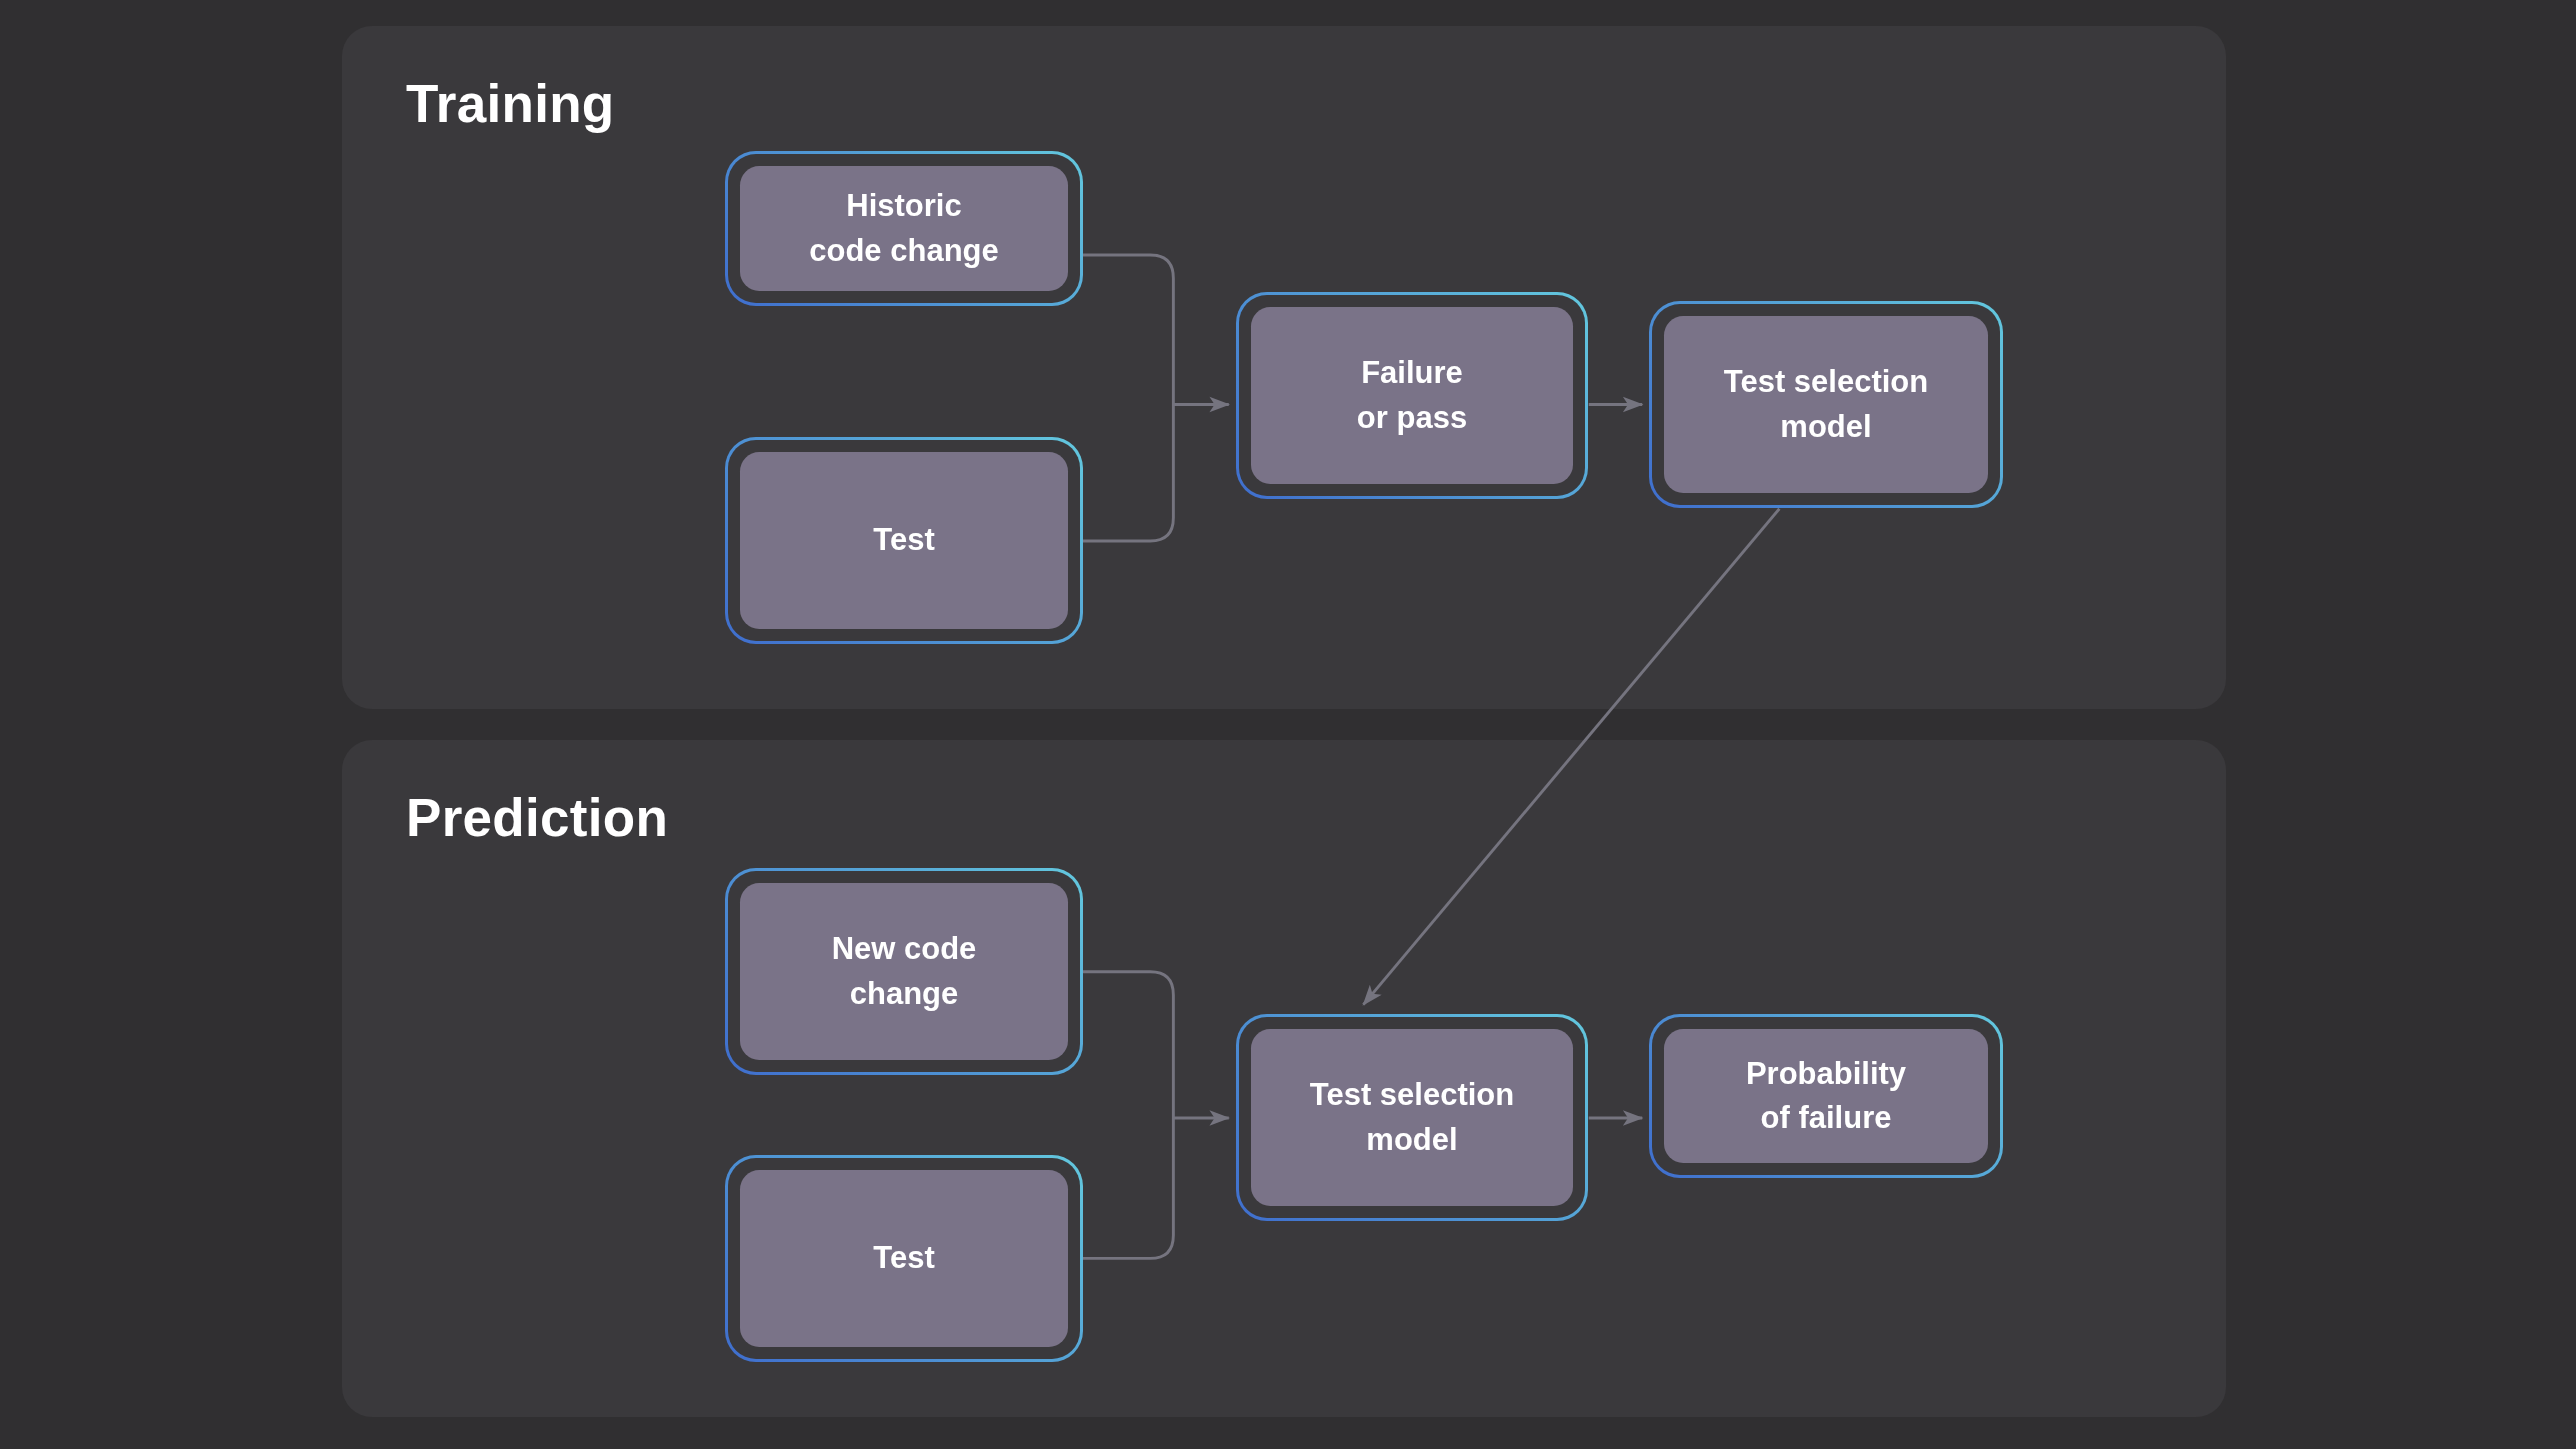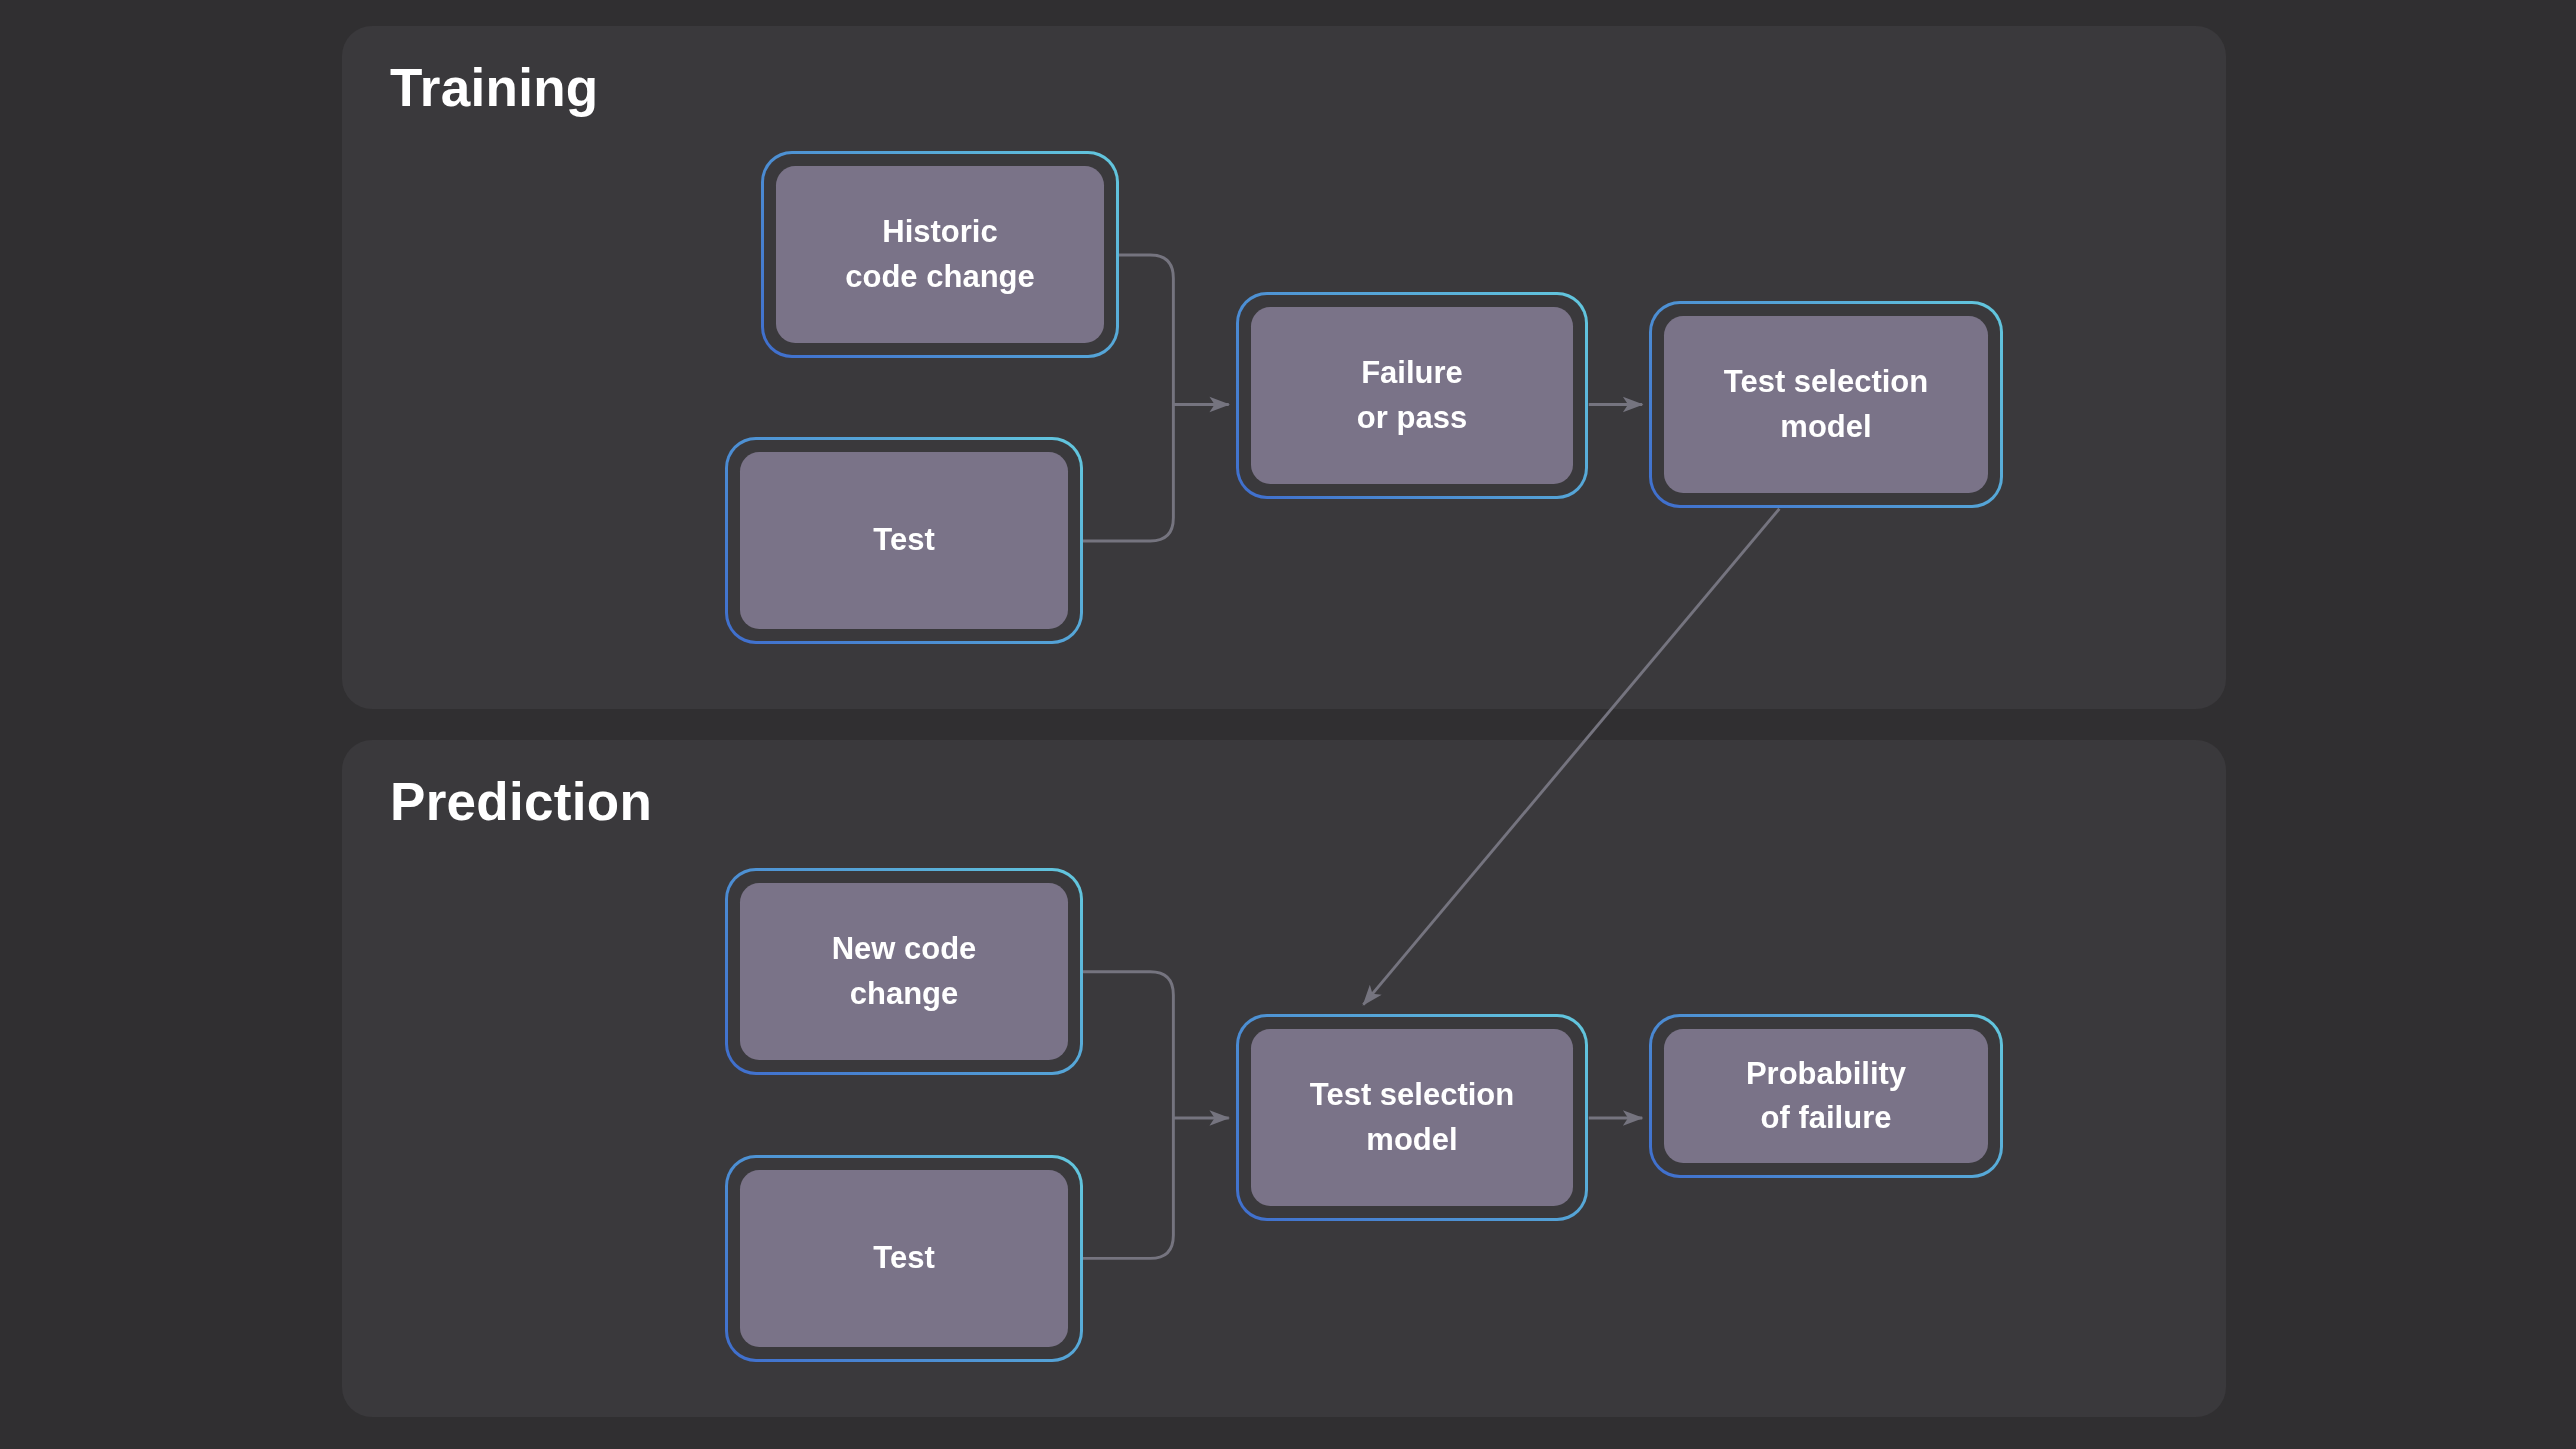--- a/index.html
+++ b/index.html
@@ -25,21 +25,21 @@
     width: 1884px;
     background: var(--panel-bg, #3a393c);
     border-radius: 30px;
   }
   .panel.training   { top: 26px;   height: 683px; }
   .panel.prediction { top: 740px; height: 677px; }
   .panel-title {
     position: absolute;
     left: 48px;
     top: 32px;
-    margin: 0;
+    margin: 16px;
     font-size: 53px;
     font-weight: 700;
     line-height: 1.15;
     color: var(--text, #ffffff);
     letter-spacing: 0.3px;
   }
   .wires {
     position: absolute;
     inset: 0;
     width: 2576px;
@@ -78,21 +78,21 @@
   }
   .node .label {
     white-space: pre-line;
     text-align: center;
     color: var(--text, #ffffff);
     font-size: 31px;
     font-weight: 700;
     line-height: 1.42;
   }
   
-  #node-historic          { left: 725px; top: 151px;  width: 358px; height: 207px; margin-left: 36px; }
+  #node-historic          { left: 725px; top: 151px;  width: 358px; height: 155px; }
   #node-test-training     { left: 725px; top: 437px;  width: 358px; height: 207px; }
   #node-failure           { left: 1236px; top: 292px;  width: 352px; height: 207px; }
   #node-testsel-training  { left: 1649px; top: 301px;  width: 354px; height: 207px; }
   #node-newcode           { left: 725px; top: 868px; width: 358px; height: 207px; }
   #node-test-prediction   { left: 725px; top: 1155px; width: 358px; height: 207px; }
   #node-testsel-prediction{ left: 1236px; top: 1014px; width: 352px; height: 207px; }
   #node-probability       { left: 1649px; top: 1014px; width: 354px; height: 164px; }
 </style>
 </head>
 <body>

